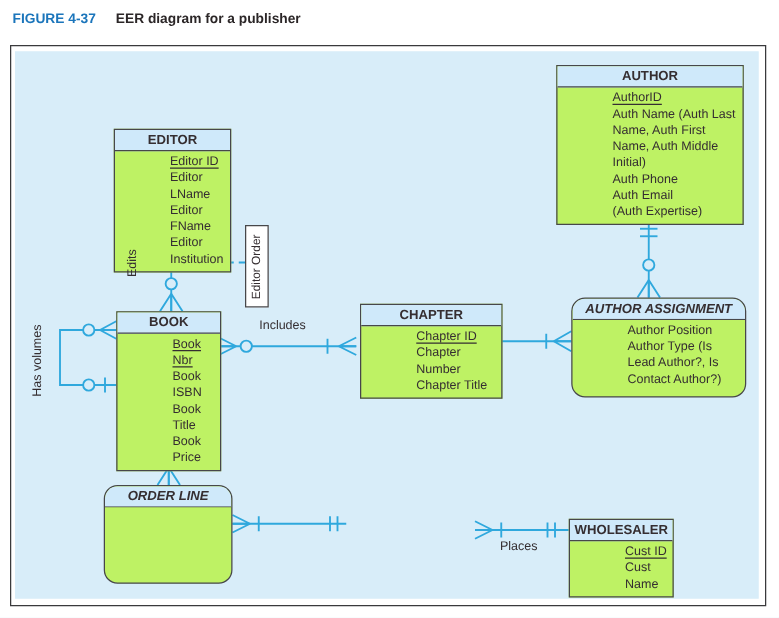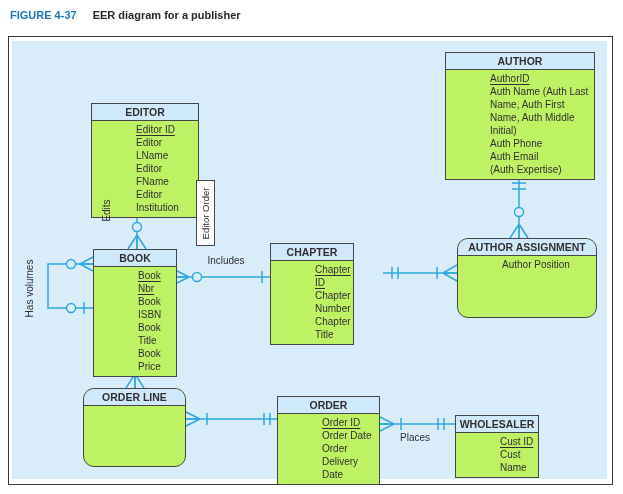--- a/index.html
+++ b/index.html
@@ -16,26 +16,26 @@
 
   svg.wires{position:absolute;left:0;top:0;z-index:1;pointer-events:none;}
 
   .ent{position:absolute;background:#bef264;border:1.5px solid #47474a;z-index:2;box-sizing:border-box;}
   .ent .hd{background:#cfe9fa;border-bottom:1.5px solid #47474a;font-weight:bold;
            font-size:10.5px;text-align:center;padding:2px 1px;color:#352e31;}
   .ent .bd{padding:2px 3px 3px 4px;font-size:10px;line-height:13px;margin-left:40px;}
   .row{white-space:normal;}
   .row.pk{text-decoration:underline;text-underline-offset:2px;}
   .round{border-radius:11px;overflow:hidden;}
-  .round .hd{border-radius:9px 9px 0 0;}
-
-  #editor{left:91px;top:103px;width:108px;min-height:74px;}
+  .round .hd{border-radius:9px 9px 0 0;font-style:italic;}
+
+  #editor{left:91px;top:103px;width:94px;min-height:74px;}
   #author{left:445px;top:52px;width:150px;min-height:120px;}
   #book{left:93px;top:249px;width:84px;min-height:80px;}
-  #chapter{left:270px;top:243px;width:84px;min-height:57px;}
+  #chapter{left:288px;top:243px;width:114px;min-height:57px;}
   #aa{left:457px;top:238px;width:140px;min-height:80px;}
   #orderline{left:83px;top:388px;width:103px;min-height:79px;}
   #order{left:277px;top:396px;width:103px;min-height:63px;}
   #wholesaler{left:455px;top:415px;width:84px;min-height:49px;}
 
   #editor-order-box{position:absolute;left:196px;top:180px;width:19px;height:66px;
       background:#fff;border:1.2px solid #47474a;z-index:2;
       display:flex;align-items:center;justify-content:center;box-sizing:border-box;}
   #editor-order-box span{transform:rotate(-90deg);white-space:nowrap;font-size:9.5px;}
 
@@ -173,35 +173,28 @@
       <div class="row pk">Chapter ID</div>
       <div class="row">Chapter Number</div>
       <div class="row">Chapter Title</div>
     </div>
   </div>
 
   <div class="ent round" id="aa">
     <div class="hd">AUTHOR ASSIGNMENT</div>
     <div class="bd">
       <div class="row">Author Position</div>
+      <div class="row">Author Type (Is Lead Author?, Is Contact Author?)</div>
     </div>
   </div>
 
   <div class="ent round" id="orderline">
     <div class="hd">ORDER LINE</div>
   </div>
 
-  <div class="ent" id="order">
-    <div class="hd">ORDER</div>
-    <div class="bd">
-      <div class="row pk">Order ID</div>
-      <div class="row">Order Date</div>
-      <div class="row">Order Delivery Date</div>
-    </div>
-  </div>
 
   <div class="ent" id="wholesaler">
     <div class="hd">WHOLESALER</div>
     <div class="bd">
       <div class="row pk">Cust ID</div>
       <div class="row">Cust Name</div>
     </div>
   </div>
 
   <div class="vtext" id="edits-label">

